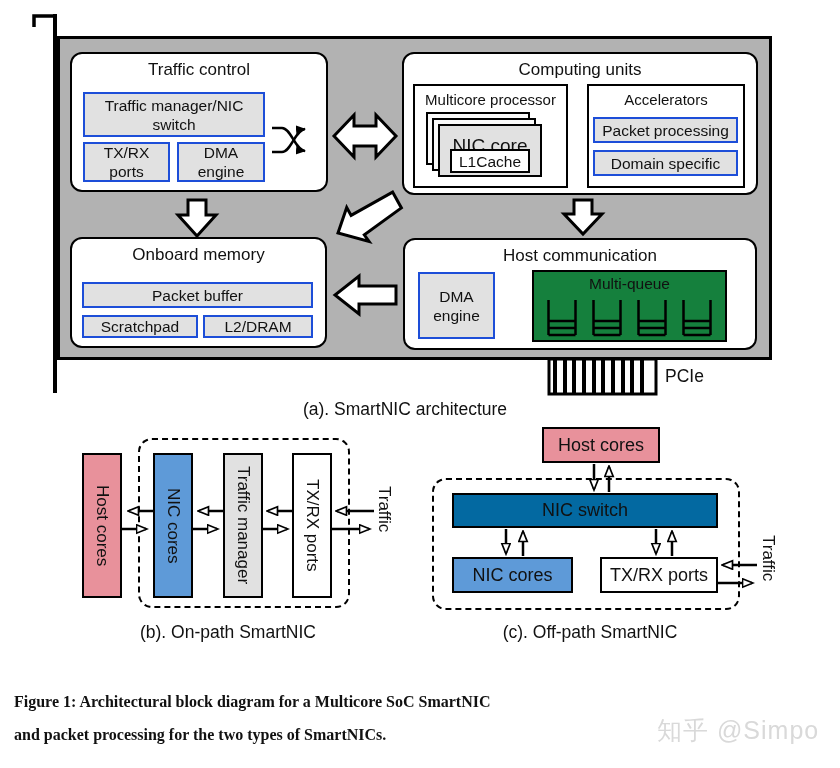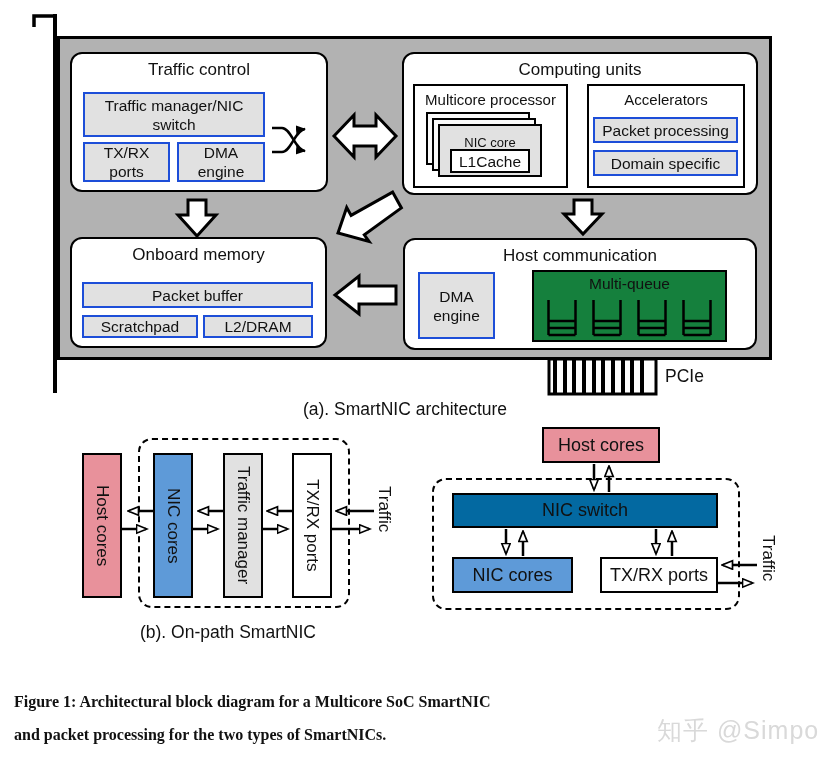--- a/index.html
+++ b/index.html
@@ -49,21 +49,21 @@
   <div class="abs rbox" style="left:402px;top:52px;width:356px;height:143px;">
     <div class="blocktitle">Computing units</div>
   </div>
   <div class="abs wbox" style="left:413px;top:84px;width:155px;height:104px;">
     <div class="subtitle">Multicore processor</div>
   </div>
 
   <div class="abs" style="left:426px;top:112px;width:104px;height:53px;background:#fafafa;border:2px solid #000;"></div>
   <div class="abs" style="left:432px;top:118px;width:104px;height:53px;background:#fafafa;border:2px solid #000;"></div>
   <div class="abs" style="left:438px;top:124px;width:104px;height:53px;background:#e1e1e1;border:2px solid #000;">
-    <div class="subtitle" style="top:9px;font-size:13px;">NIC core</div>
+    <div class="subtitle" style="top:9px;font-size:19px;">NIC core</div>
   </div>
   <div class="abs wbox" style="left:450px;top:149px;width:80px;height:24px;">L1Cache</div>
   <div class="abs wbox" style="left:587px;top:84px;width:158px;height:104px;">
     <div class="subtitle">Accelerators</div>
   </div>
   <div class="abs gbox" style="left:593px;top:150px;width:145px;height:26px;">Domain specific</div>
   <div class="abs gbox" style="left:593px;top:117px;width:145px;height:26px;">Packet processing</div>
 
   <div class="abs rbox" style="left:70px;top:237px;width:257px;height:111px;">
     <div class="blocktitle">Onboard memory</div>
@@ -104,20 +104,21 @@
   <div class="abs vbox" style="left:292px;top:453px;width:40px;height:145px;background:#fff;">TX/RX ports</div>
   <div class="abs vlabel" style="left:374px;top:486px;">Traffic</div>
   <div class="abs caption" style="left:103px;top:622px;width:250px;">(b). On-path SmartNIC</div>
 
   <div class="abs dashed" style="left:432px;top:478px;width:308px;height:132px;"></div>
   <div class="abs hbox" style="left:542px;top:427px;width:118px;height:36px;background:#e8919b;">Host cores</div>
   <div class="abs hbox" style="left:452px;top:493px;width:266px;height:35px;background:#0369a1;">NIC switch</div>
   <div class="abs hbox" style="left:452px;top:557px;width:121px;height:36px;background:#5e9ad8;">NIC cores</div>
   <div class="abs hbox" style="left:600px;top:557px;width:118px;height:36px;background:#fff;">TX/RX ports</div>
   <div class="abs vlabel" style="left:758px;top:535px;">Traffic</div>
+  <div class="abs caption" style="left:455px;top:622px;width:270px;">(c). Off-path SmartNIC</div>
 
   <div class="abs figcap" style="left:14px;top:685px;width:816px;">
     <div>Figure 1: Architectural block diagram for a Multicore SoC SmartNIC</div>
     <div>and packet processing for the two types of SmartNICs.</div>
   </div>
   <div class="abs watermark" style="left:657px;top:714px;">知乎 @Simpo</div>
 
   <svg class="overlay" width="840" height="768" viewBox="0 0 840 768">
     <defs>
       <marker id="openHead" markerUnits="userSpaceOnUse" markerWidth="13" markerHeight="11" refX="10.5" refY="5" orient="auto">

